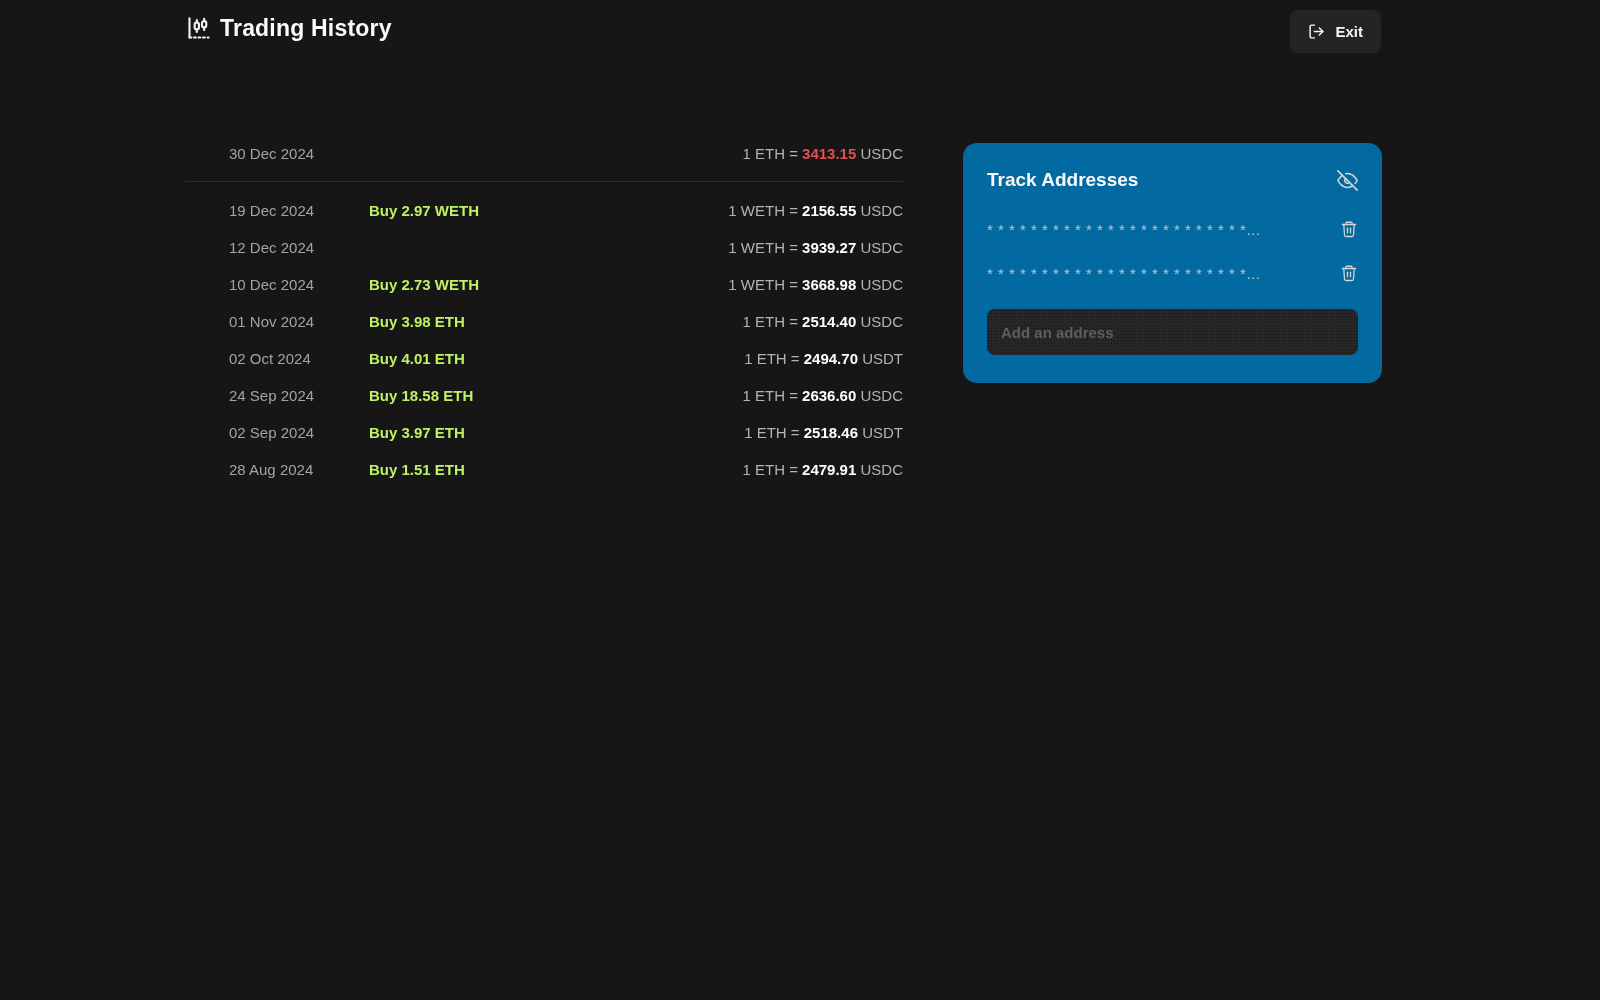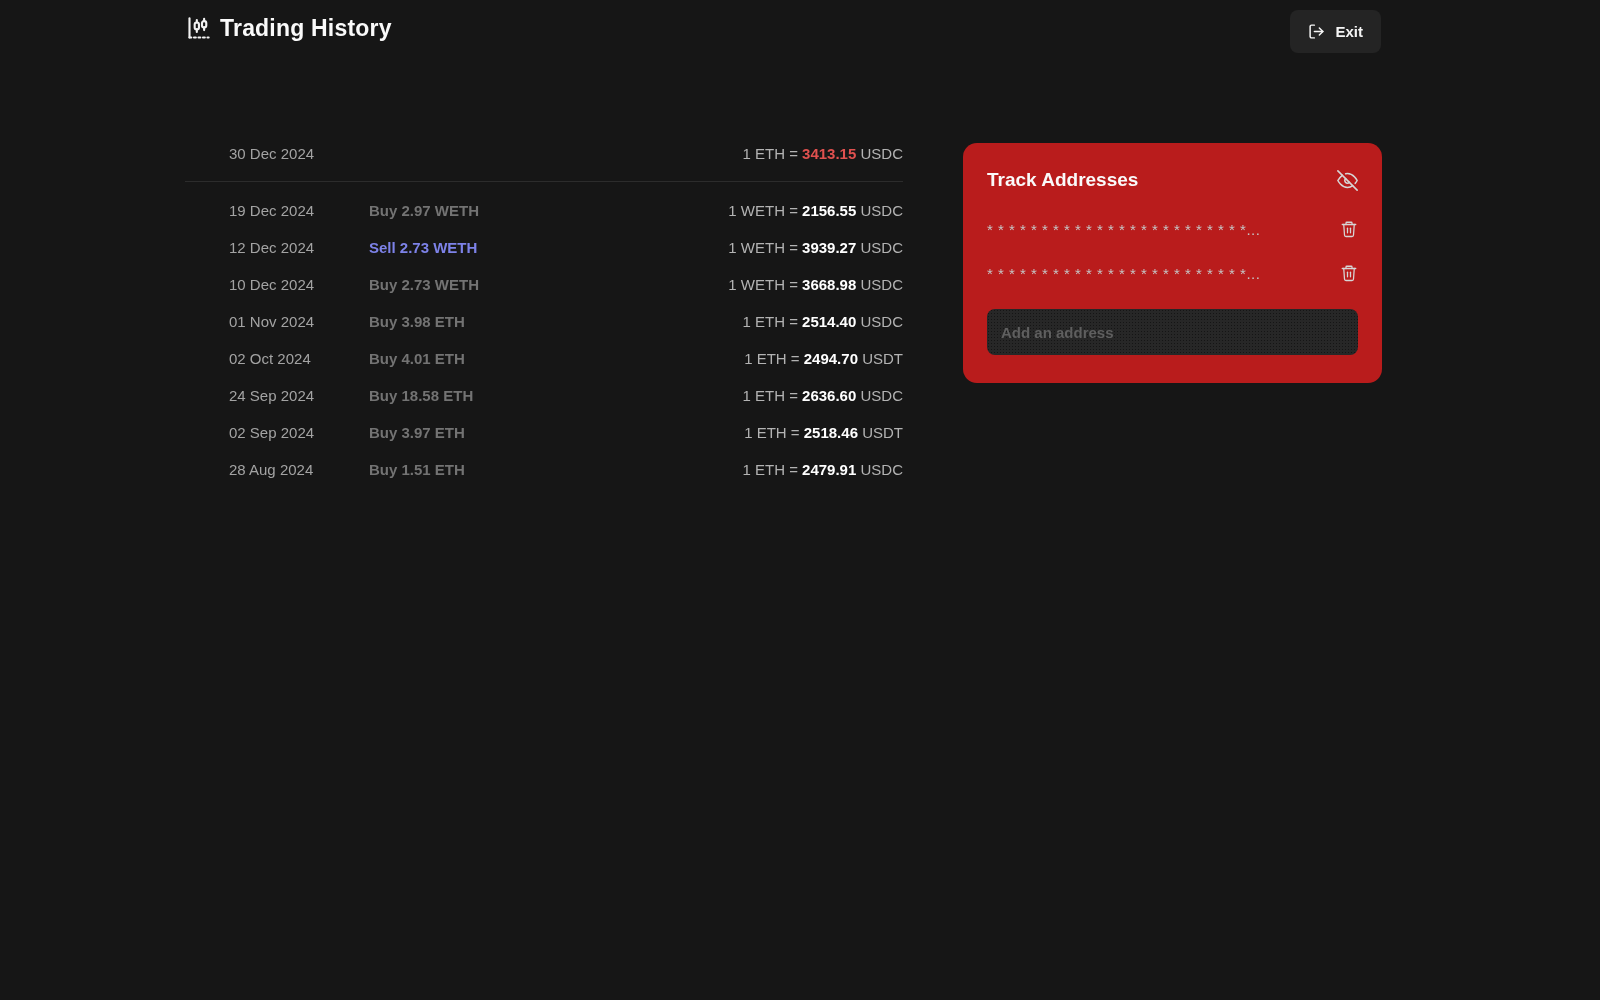--- a/index.html
+++ b/index.html
@@ -24,32 +24,32 @@
     padding:0 18px; color:#f5f5f5; font-size:15px; font-weight:600;
     font-family:"Liberation Sans", sans-serif; cursor:pointer;
   }
   .logout-icon { width:17px; height:17px; }
 
   
   .trades { position:absolute; left:185px; top:134px; width:718px; }
   .trade-row { height:37px; display:flex; align-items:center; font-size:15px; }
   .trade-row.alert { height:38px; }
   .t-date { width:140px; color:#a3a3a3; flex:none;margin-left:44px; }
-  .t-action { flex:1; font-weight:700; color:#737373; }
+  .t-action { flex:1; font-weight:700; color:#bef264; }
   .t-action.sell { color:#7d82e8; }
   .t-action.msg { color:#a6a6a6; font-weight:400; }
   .t-price { margin-left:auto; color:#b3b3b3; white-space:nowrap; }
   .t-price .pv { color:#ffffff; font-weight:700; }
   .trade-row.alert .pv { color:#e0514f; font-weight:600; }
   .divider { border-top:1px solid #2c2c2c; margin:9px 0 10px 0; }
 
   
   .panel {
     position:absolute; left:963px; top:143px; width:419px; min-height:240px;
-    background:#b91c1c; border-radius:14px; padding:26px 24px 24px 24px;
+    background:#0369a1; border-radius:14px; padding:26px 24px 24px 24px;
   }
   .panel-head { display:flex; justify-content:space-between; align-items:center; margin-bottom:20px; }
   .panel-title { font-size:19px; font-weight:700; color:#fafafa; }
   .icon-btn { background:none; border:none; padding:0; color:#d6d6d6; cursor:pointer; display:flex; align-items:center; }
   .eye-icon { width:21px; height:21px; }
   .addr-row { display:flex; justify-content:space-between; align-items:center; height:36px; margin-bottom:8px; }
   .addr-text { color:#c6c6c6; font-size:15px; letter-spacing:0.5px; white-space:nowrap; overflow:hidden; max-width:330px; }
   .trash-icon { width:18px; height:18px; }
   .addr-input {
     width:100%; height:46px; margin-top:10px;
@@ -109,21 +109,20 @@
         <span class="t-action buy">Buy 2.97 WETH</span>
         <span class="t-price">
           <span class="pp">1 WETH =</span>
           <span class="pv">2156.55</span>
           <span class="pc">USDC</span>
         </span>
       </div>
 
       <div class="trade-row">
         <span class="t-date">12 Dec 2024</span>
-        <span class="t-action sell">Sell 2.73 WETH</span>
         <span class="t-price">
           <span class="pp">1 WETH =</span>
           <span class="pv">3939.27</span>
           <span class="pc">USDC</span>
         </span>
       </div>
 
       <div class="trade-row">
         <span class="t-date">10 Dec 2024</span>
         <span class="t-action buy">Buy 2.73 WETH</span>

